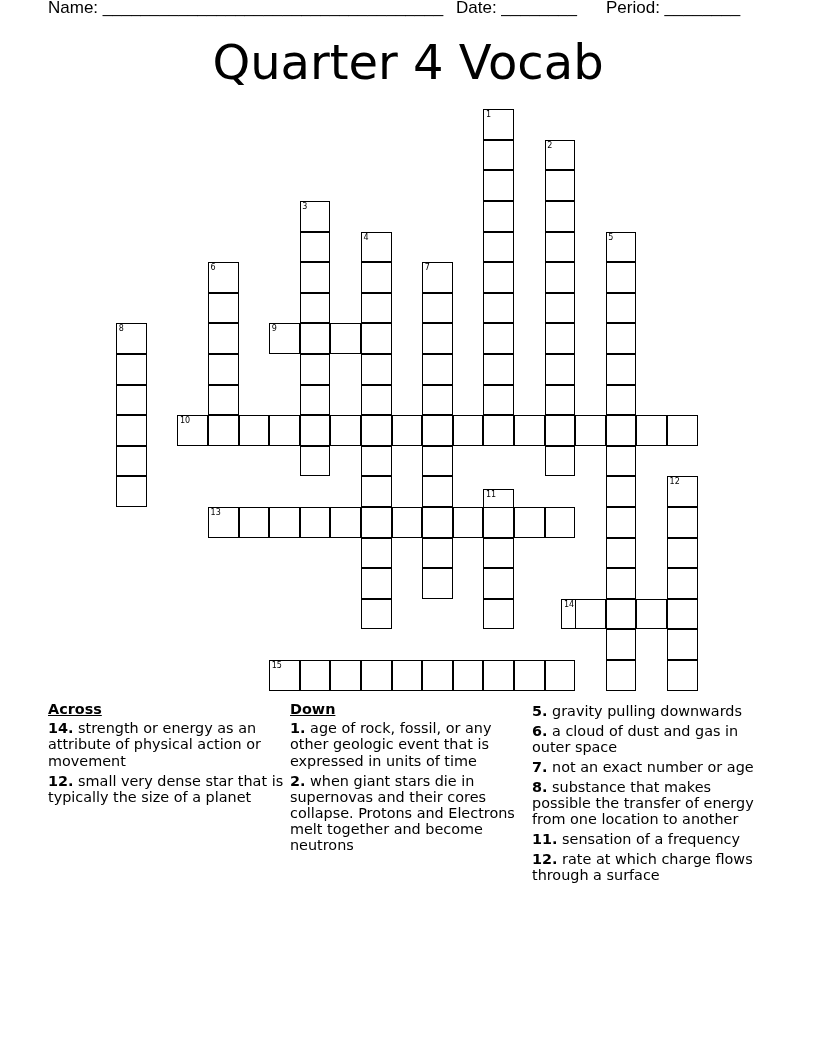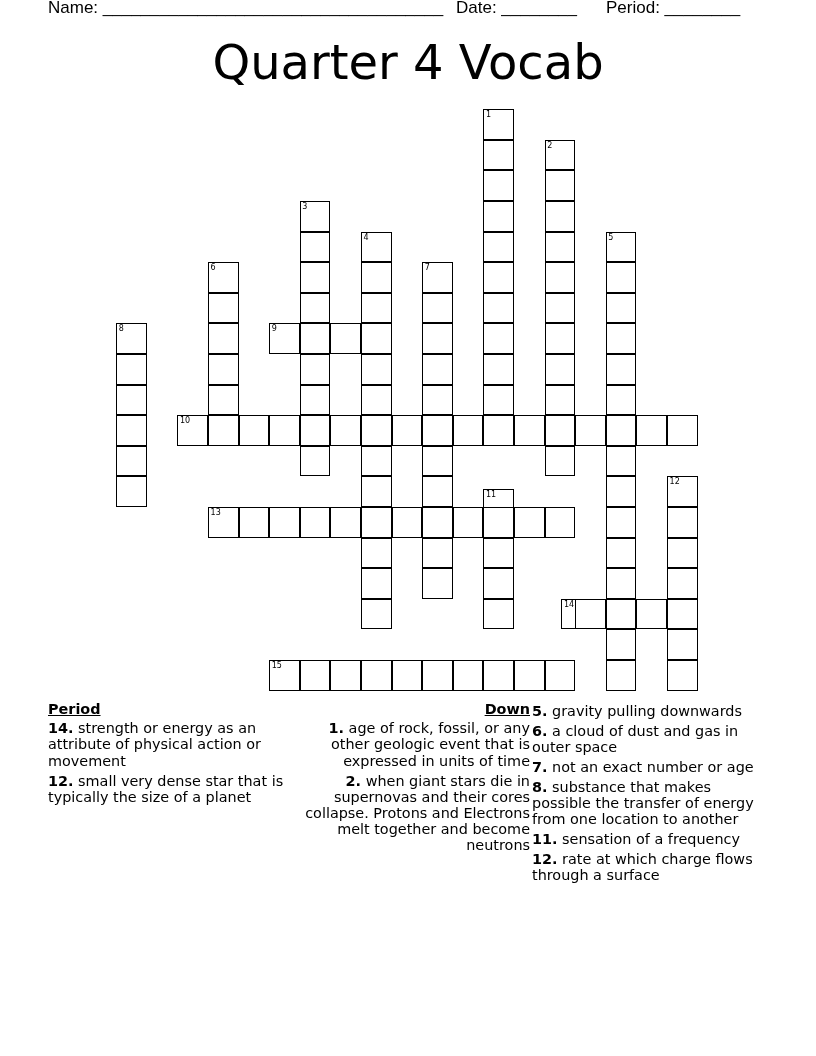--- a/index.html
+++ b/index.html
@@ -181,26 +181,26 @@
     <div class="cell" style="left: 361.8px; top: 660.8px;"></div>
     <div class="cell" style="left: 392.4px; top: 660.8px;"></div>
     <div class="cell" style="left: 423px; top: 660.8px;"></div>
     <div class="cell" style="left: 453.6px; top: 660.8px;"></div>
     <div class="cell" style="left: 484.2px; top: 660.8px;"></div>
     <div class="cell" style="left: 514.8px; top: 660.8px;"></div>
     <div class="cell" style="left: 545.4px; top: 660.8px;"></div>
   </div>
 
 <div class="clues" style="left:48px; width:236px;">
-  <div class="head">Period</div>
+  <div class="head">Across</div>
   <div class="clue"><b>14.</b> <span>strength or energy as an attribute of physical action or movement</span></div>
   <div class="clue"><b>12.</b> <span>small very dense star that is typically the size of a planet</span></div>
 </div>
 
-<div class="clues" style="left:290px; width:240px;text-align:right;">
+<div class="clues" style="left:290px; width:240px;">
   <div class="head">Down</div>
   <div class="clue"><b>1.</b> <span>age of rock, fossil, or any other geologic event that is expressed in units of time</span></div>
   <div class="clue"><b>2.</b> <span>when giant stars die in supernovas and their cores collapse. Protons and Electrons melt together and become neutrons</span></div>
 </div>
 
 <div class="clues" style="left:532px; width:240px; top:703px;">
   <div class="clue"><b>5.</b> <span>gravity pulling downwards</span></div>
   <div class="clue"><b>6.</b> <span>a cloud of dust and gas in outer space</span></div>
   <div class="clue"><b>7.</b> <span>not an exact number or age</span></div>
   <div class="clue"><b>8.</b> <span>substance that makes possible the transfer of energy from one location to another</span></div>

